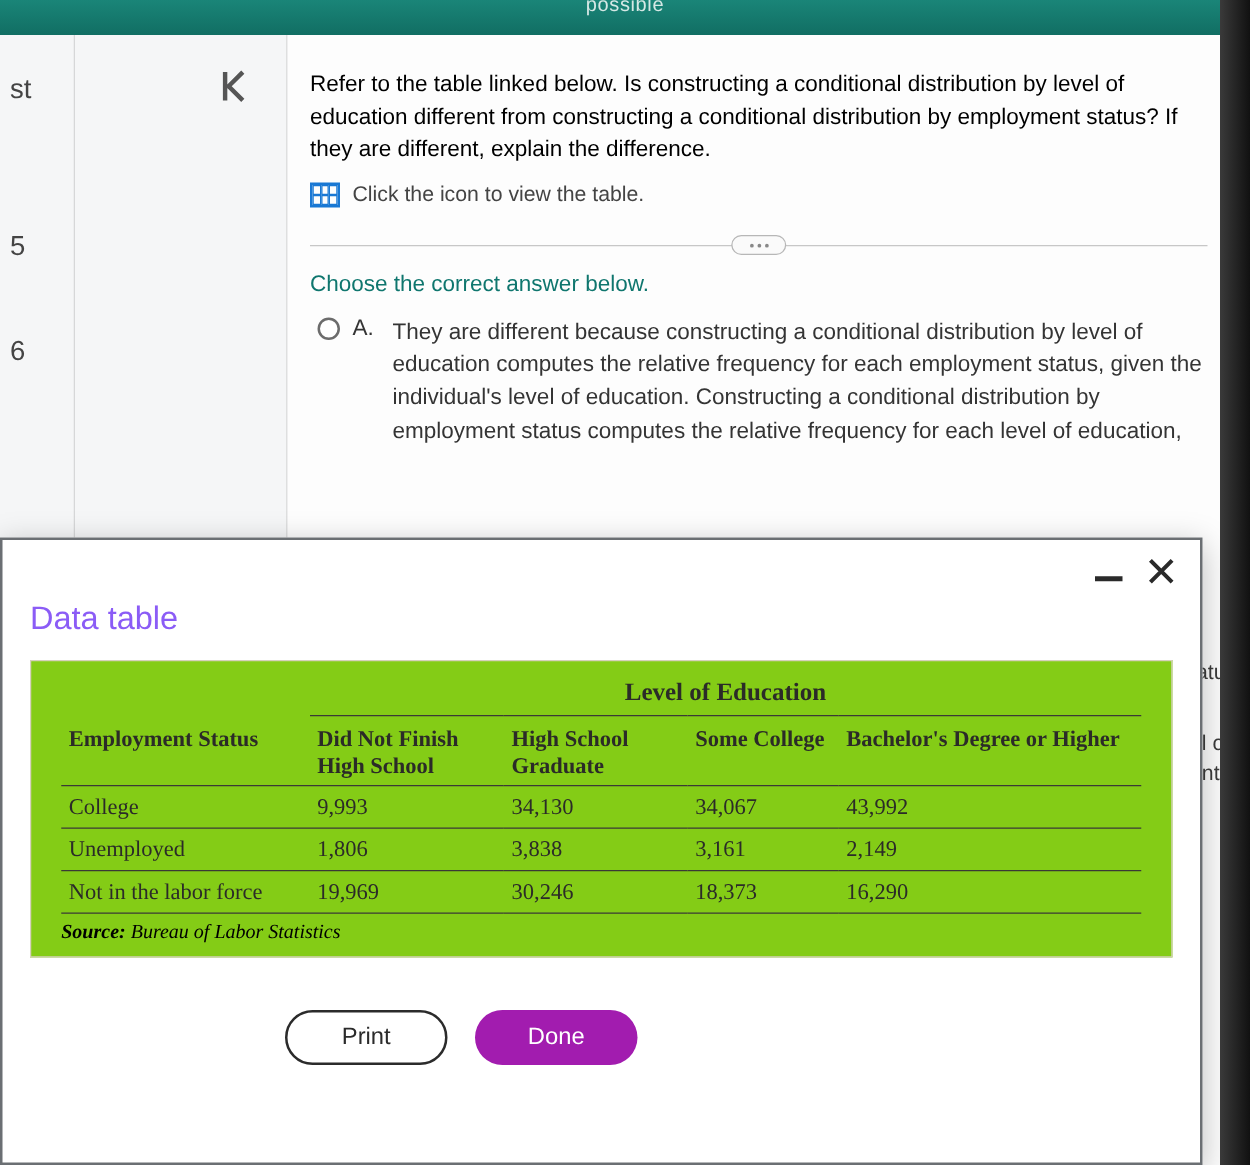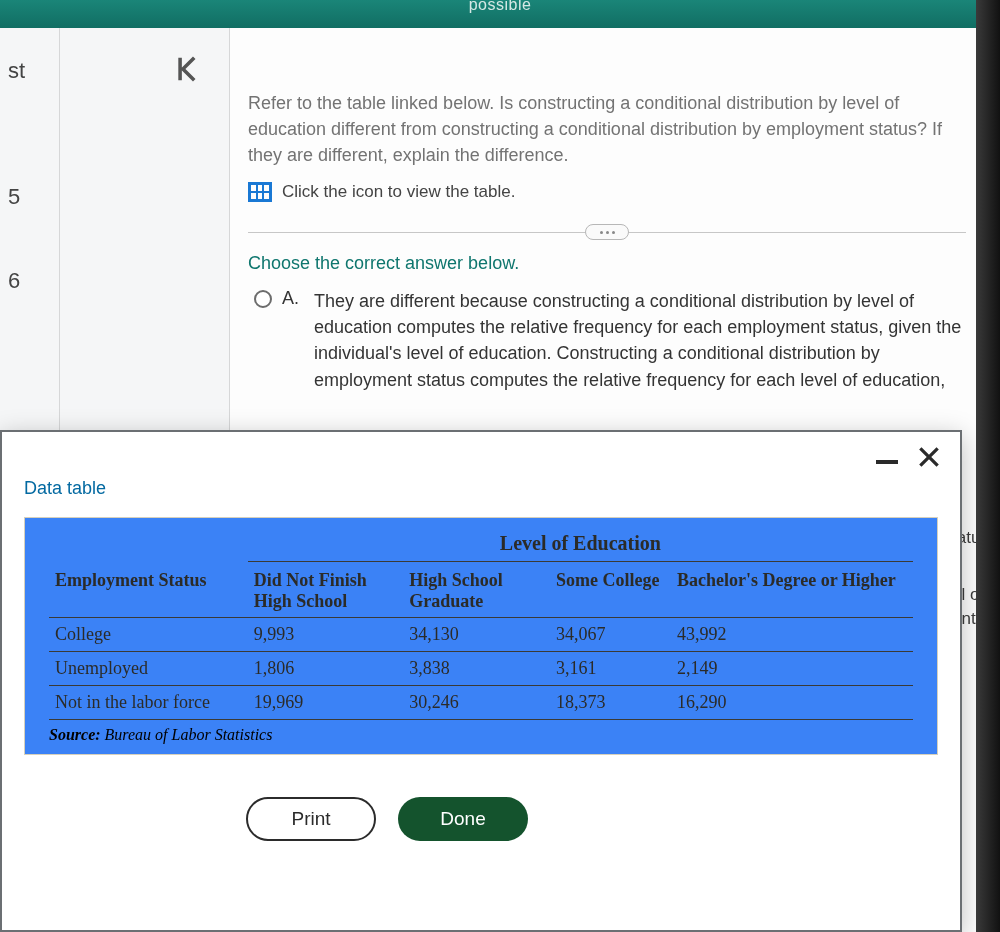--- a/index.html
+++ b/index.html
@@ -38,21 +38,21 @@
     }
     .back-icon svg { width: 34px; height: 34px; stroke: #555; stroke-width: 2.5; fill: none; }
     
     .content {
       flex: 1;
       background: #fdfdfd;
       padding: 26px 34px 0 18px;
       position: relative;
       color: #3b3b3b;
     }
-    .question-text { font-size: 18px; line-height: 1.45; color: #737373; margin-top: 36px; }
+    .question-text { font-size: 18px; line-height: 1.45; color: #000000; }
     
     .icon-row { margin-top: 14px; display: flex; align-items: flex-end; gap: 10px; }
     .table-icon {
       width: 24px; height: 20px; border: 2px solid #1978d4;
       display: grid; grid-template-columns: 1fr 1fr 1fr; grid-template-rows: 1fr 1fr;
     }
     .table-icon div { border: 1px solid #1978d4; }
     .icon-row-label { font-size: 17px; color: #444; }
     
     .hr-wrap { margin: 30px 0 14px; position: relative; }
@@ -82,51 +82,50 @@
       background: #fff;
       border: 2px solid #6b6f73;
       box-shadow: 0 6px 24px rgba(0,0,0,0.25);
     }
     .modal-head {
       display: flex; justify-content: flex-end; align-items: center;
       padding: 12px 18px 0 0; gap: 18px;
     }
     .min-icon { width: 22px; height: 4px; background: #2a2a2a; margin-top: 6px; }
     .close-icon svg { width: 26px; height: 26px; stroke: #2a2a2a; stroke-width: 3; }
-    .modal-title { font-size: 18px; color: #0369a1; padding: 4px 0 18px 22px; }
+    .modal-title { font-size: 26px; color: #8b5cf6; padding: 4px 0 18px 22px; }
     
     .table-box {
       margin: 0 22px;
-      background: #3b82f6;
+      background: #84cc16;
       border: 1px solid #d6d0bc;
       padding: 14px 24px 10px;
     }
     .tbl { width: 100%; border-collapse: collapse; font-family: Georgia, 'Times New Roman', serif; color: #2b2b28; }
     .tbl .super-head td { text-align: center; font-weight: bold; font-size: 20px; padding-bottom: 6px; border-bottom: 1.5px solid #3a3a36; }
     .tbl .col-head td { font-weight: bold; font-size: 18px; padding: 8px 6px 6px; vertical-align: top; line-height: 1.15; }
     .tbl .row-head-corner { border-bottom: 1.5px solid #3a3a36; }
     .tbl tbody.data td { border-top: 1px solid #3a3a36; padding: 6px 6px; font-size: 18px; }
     .tbl tbody.data td:first-child { font-weight: normal; text-align: left; }
     .tbl tbody.data td:not(:first-child) { text-align: left; }
     .tbl .lastrow td { border-bottom: 1.5px solid #3a3a36; }
     .source-line { font-style: italic; font-weight: bold; font-size: 16px; padding-top: 6px; font-family: Georgia, serif; }
     .source-line .src-val { font-weight: normal; }
     
     .modal-buttons {
       display: flex; gap: 22px; justify-content: flex-start;
       padding: 42px 0 0 226px;
-      margin-left: 18px;
     }
     .btn {
       min-width: 130px; height: 44px; border-radius: 24px;
       font-size: 19px; display: flex; align-items: center; justify-content: center;
       cursor: pointer;
     }
     .btn-print { border: 2px solid #2b2b2b; background: #fff; color: #2b2b2b; }
-    .btn-done { border: none; background: #14532d; color: #fff; }
+    .btn-done { border: none; background: #a21caf; color: #fff; }
     
     
     .peek {
       position: absolute; right: 6px; top: 450px; width: 42px;
       font-size: 17px; color: #3c3c3c; line-height: 1.4; text-align: left;
     }
     .peek div { margin-bottom: 34px; }
     
     
     .device-edge { position: absolute; right: 0; top: 0; width: 24px; height: 100%; background: linear-gradient(90deg, #3a3a3a, #111); }

